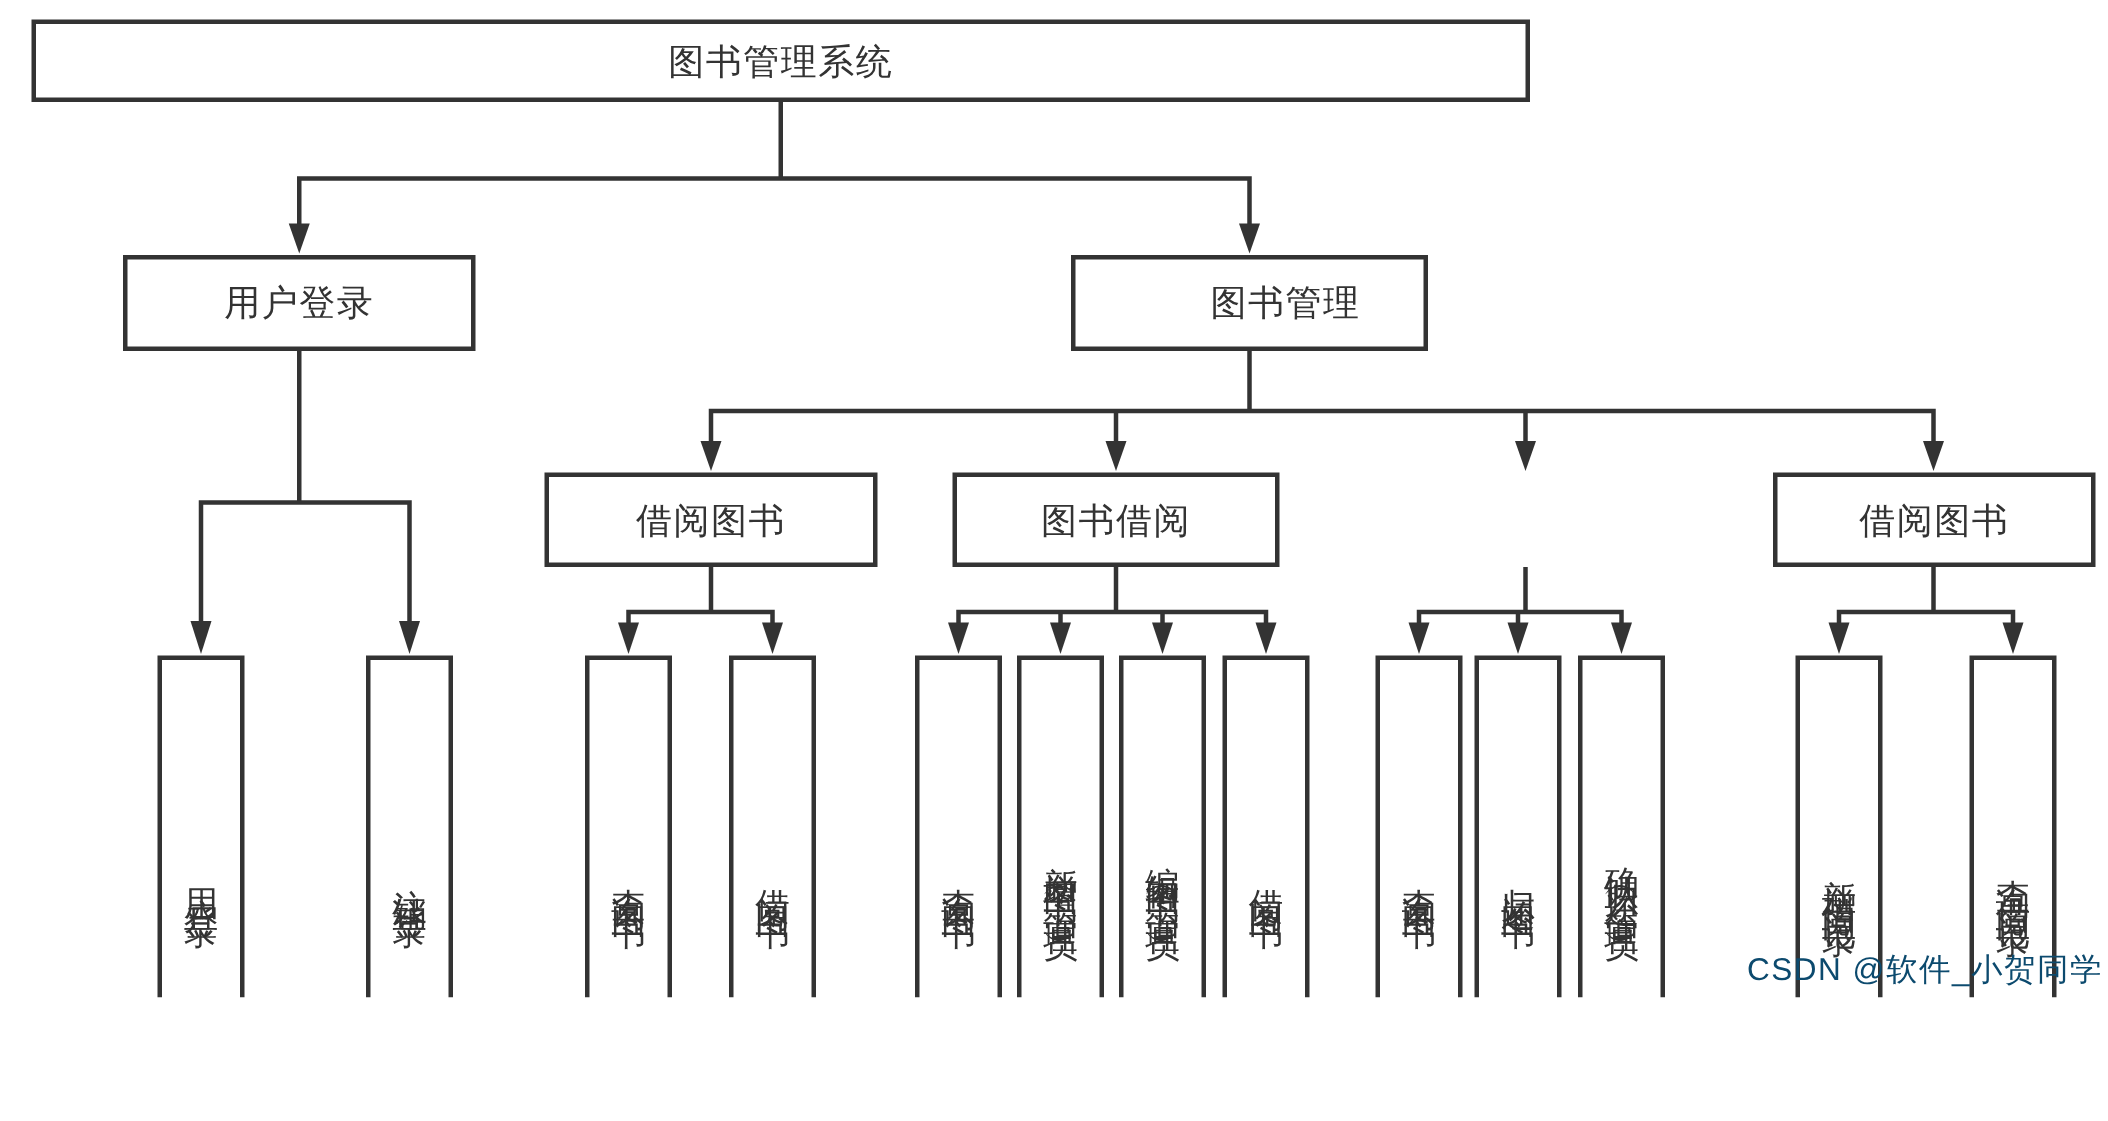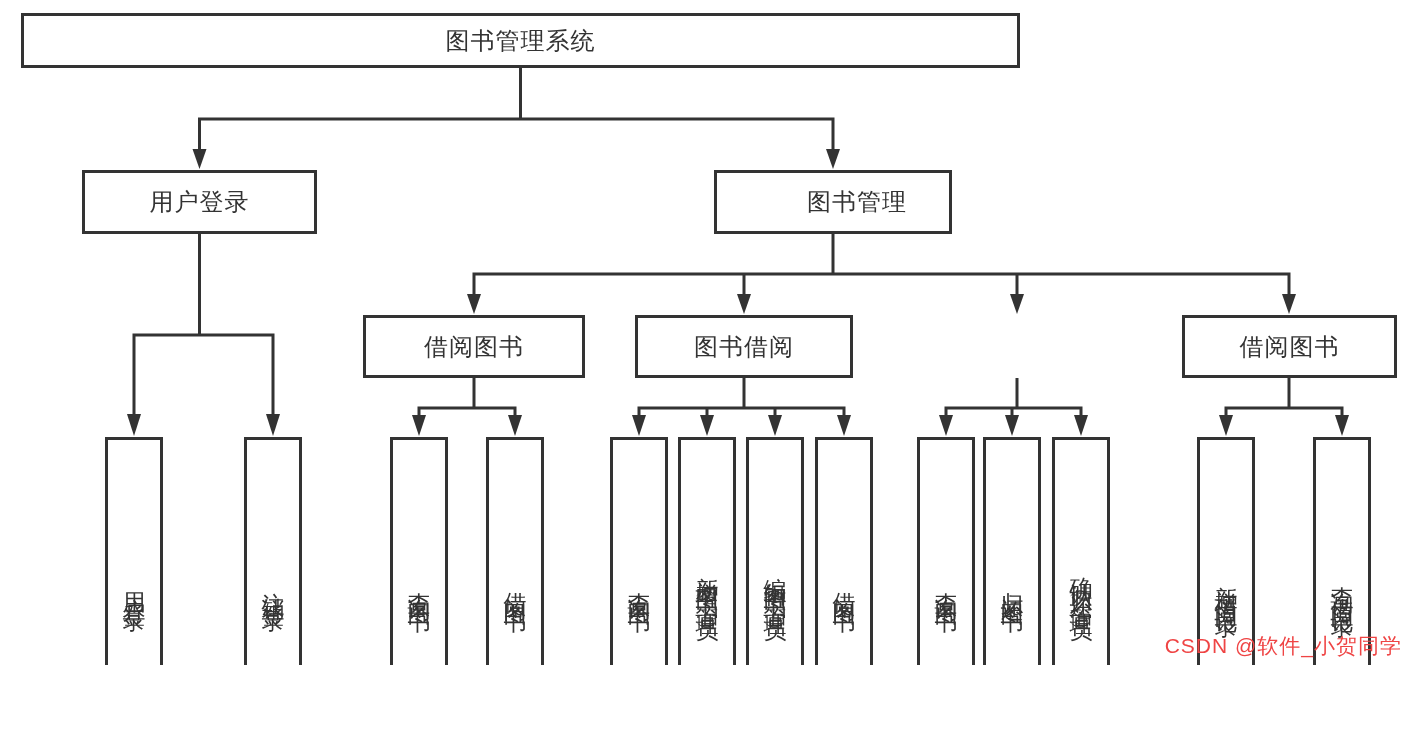--- a/index.html
+++ b/index.html
@@ -39,21 +39,21 @@
     letter-spacing: 6px;
     line-height: 1;
     white-space: nowrap;
   }
   .watermark {
     position: absolute;
     right: 3px;
     bottom: 5px;
     font-size: 21px;
     letter-spacing: 1px;
-    color: #ef4444;
+    color: #0c4a6e;
     z-index: 5;
     white-space: nowrap;
   }
 </style>
 </head>
 <body>
 
 <div class="canvas">
 
   <svg class="connectors" viewBox="0 0 1405 747" xmlns="http://www.w3.org/2000/svg">

